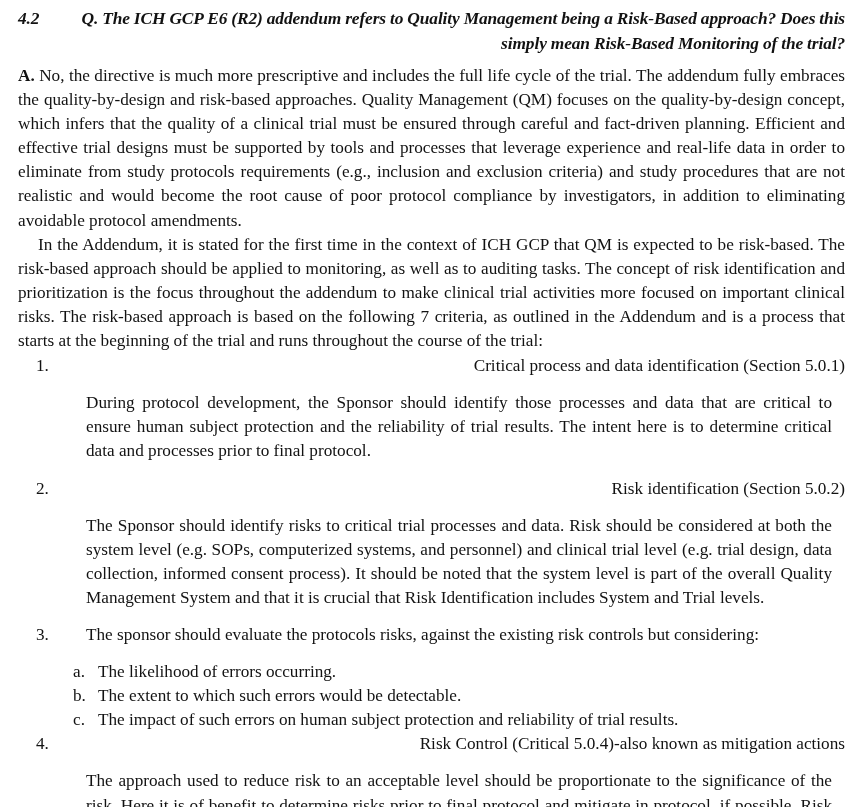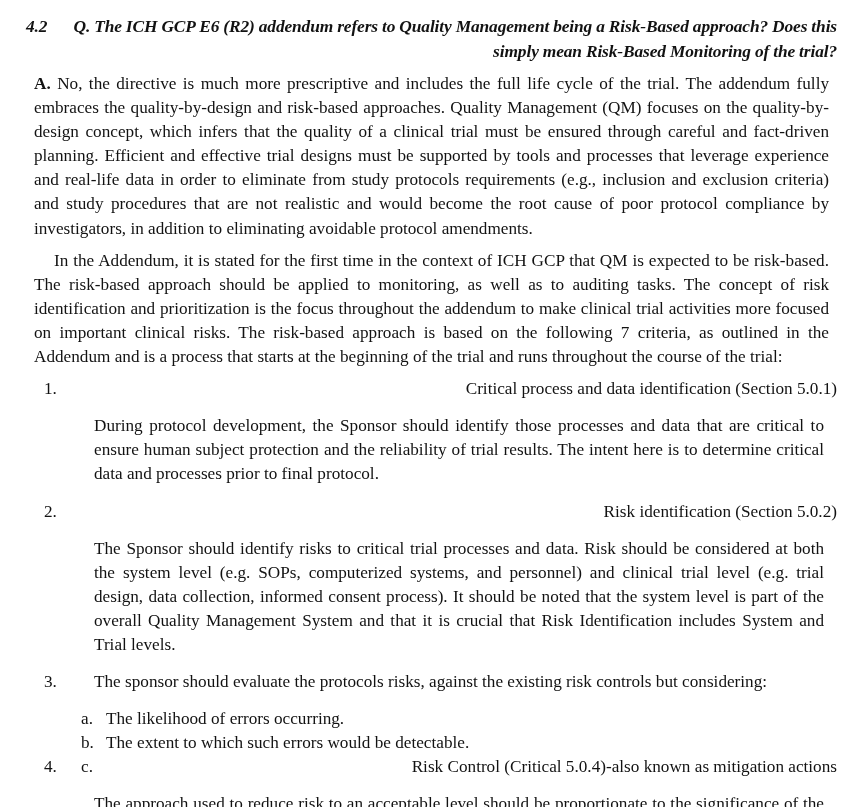--- a/index.html
+++ b/index.html
@@ -12,21 +12,21 @@
     height: 807px;
     overflow: hidden;
     font-family: "Liberation Serif", "DejaVu Serif", serif;
     color: #121212;
     -webkit-font-smoothing: antialiased;
   }
   .page {
     position: relative;
     width: 860px;
     height: 807px;
-    padding: 8px;
+    padding: 0;
     box-sizing: border-box;
     font-family: Liberation Serif, serif;
   }
 
   
   .heading {
     display: flex;
     align-items: flex-start;
     padding: 6px 15px 0 18px;
     font-weight: bold;
@@ -44,21 +44,21 @@
     flex: 1 1 auto;
     text-align: right;
     word-spacing: -0.2px;
   }
 
   
   .body-block {
     padding: 0 15px 0 18px;
   }
   p.para {
-    margin: 8px;
+    margin: 0;
     font-size: 17.2px;
     line-height: 24.1px;
     text-align: justify;
     text-justify: inter-word;
     hyphens: none;
   }
   p.para.first {
     margin-top: 9px;
     text-indent: 0;
   }
@@ -157,20 +157,21 @@
           <li>
             <span class="submarker">a.</span>
             <span>The likelihood of errors occurring.</span>
           </li>
           <li>
             <span class="submarker">b.</span>
             <span>The extent to which such errors would be detectable.</span>
           </li>
           <li>
             <span class="submarker">c.</span>
+            <span>The impact of such errors on human subject protection and reliability of trial results.</span>
           </li>
         </ol>
       </li>
 
       <li>
         <span class="marker">4.</span>
         <span class="li-title">Risk Control (Critical 5.0.4)-also known as mitigation actions</span>
         <span class="li-para">The approach used to reduce risk to an acceptable level should be proportionate to the significance of the risk.  Here it is of benefit to determine risks prior to final protocol and mitigate in protocol, if possible. Risk reduction activities may be incorporated in protocol design and implementation, monitoring plans, agreements between parties defining roles and responsibilities, systematic safeguards to ensure adherence to SOPs, and training in processes and procedures.  To implement this step, a tool such as TransCelerate's Integrated Quality Risk Management Plan (IQRMP), located on their website is recommended.</span>
       </li>
 

